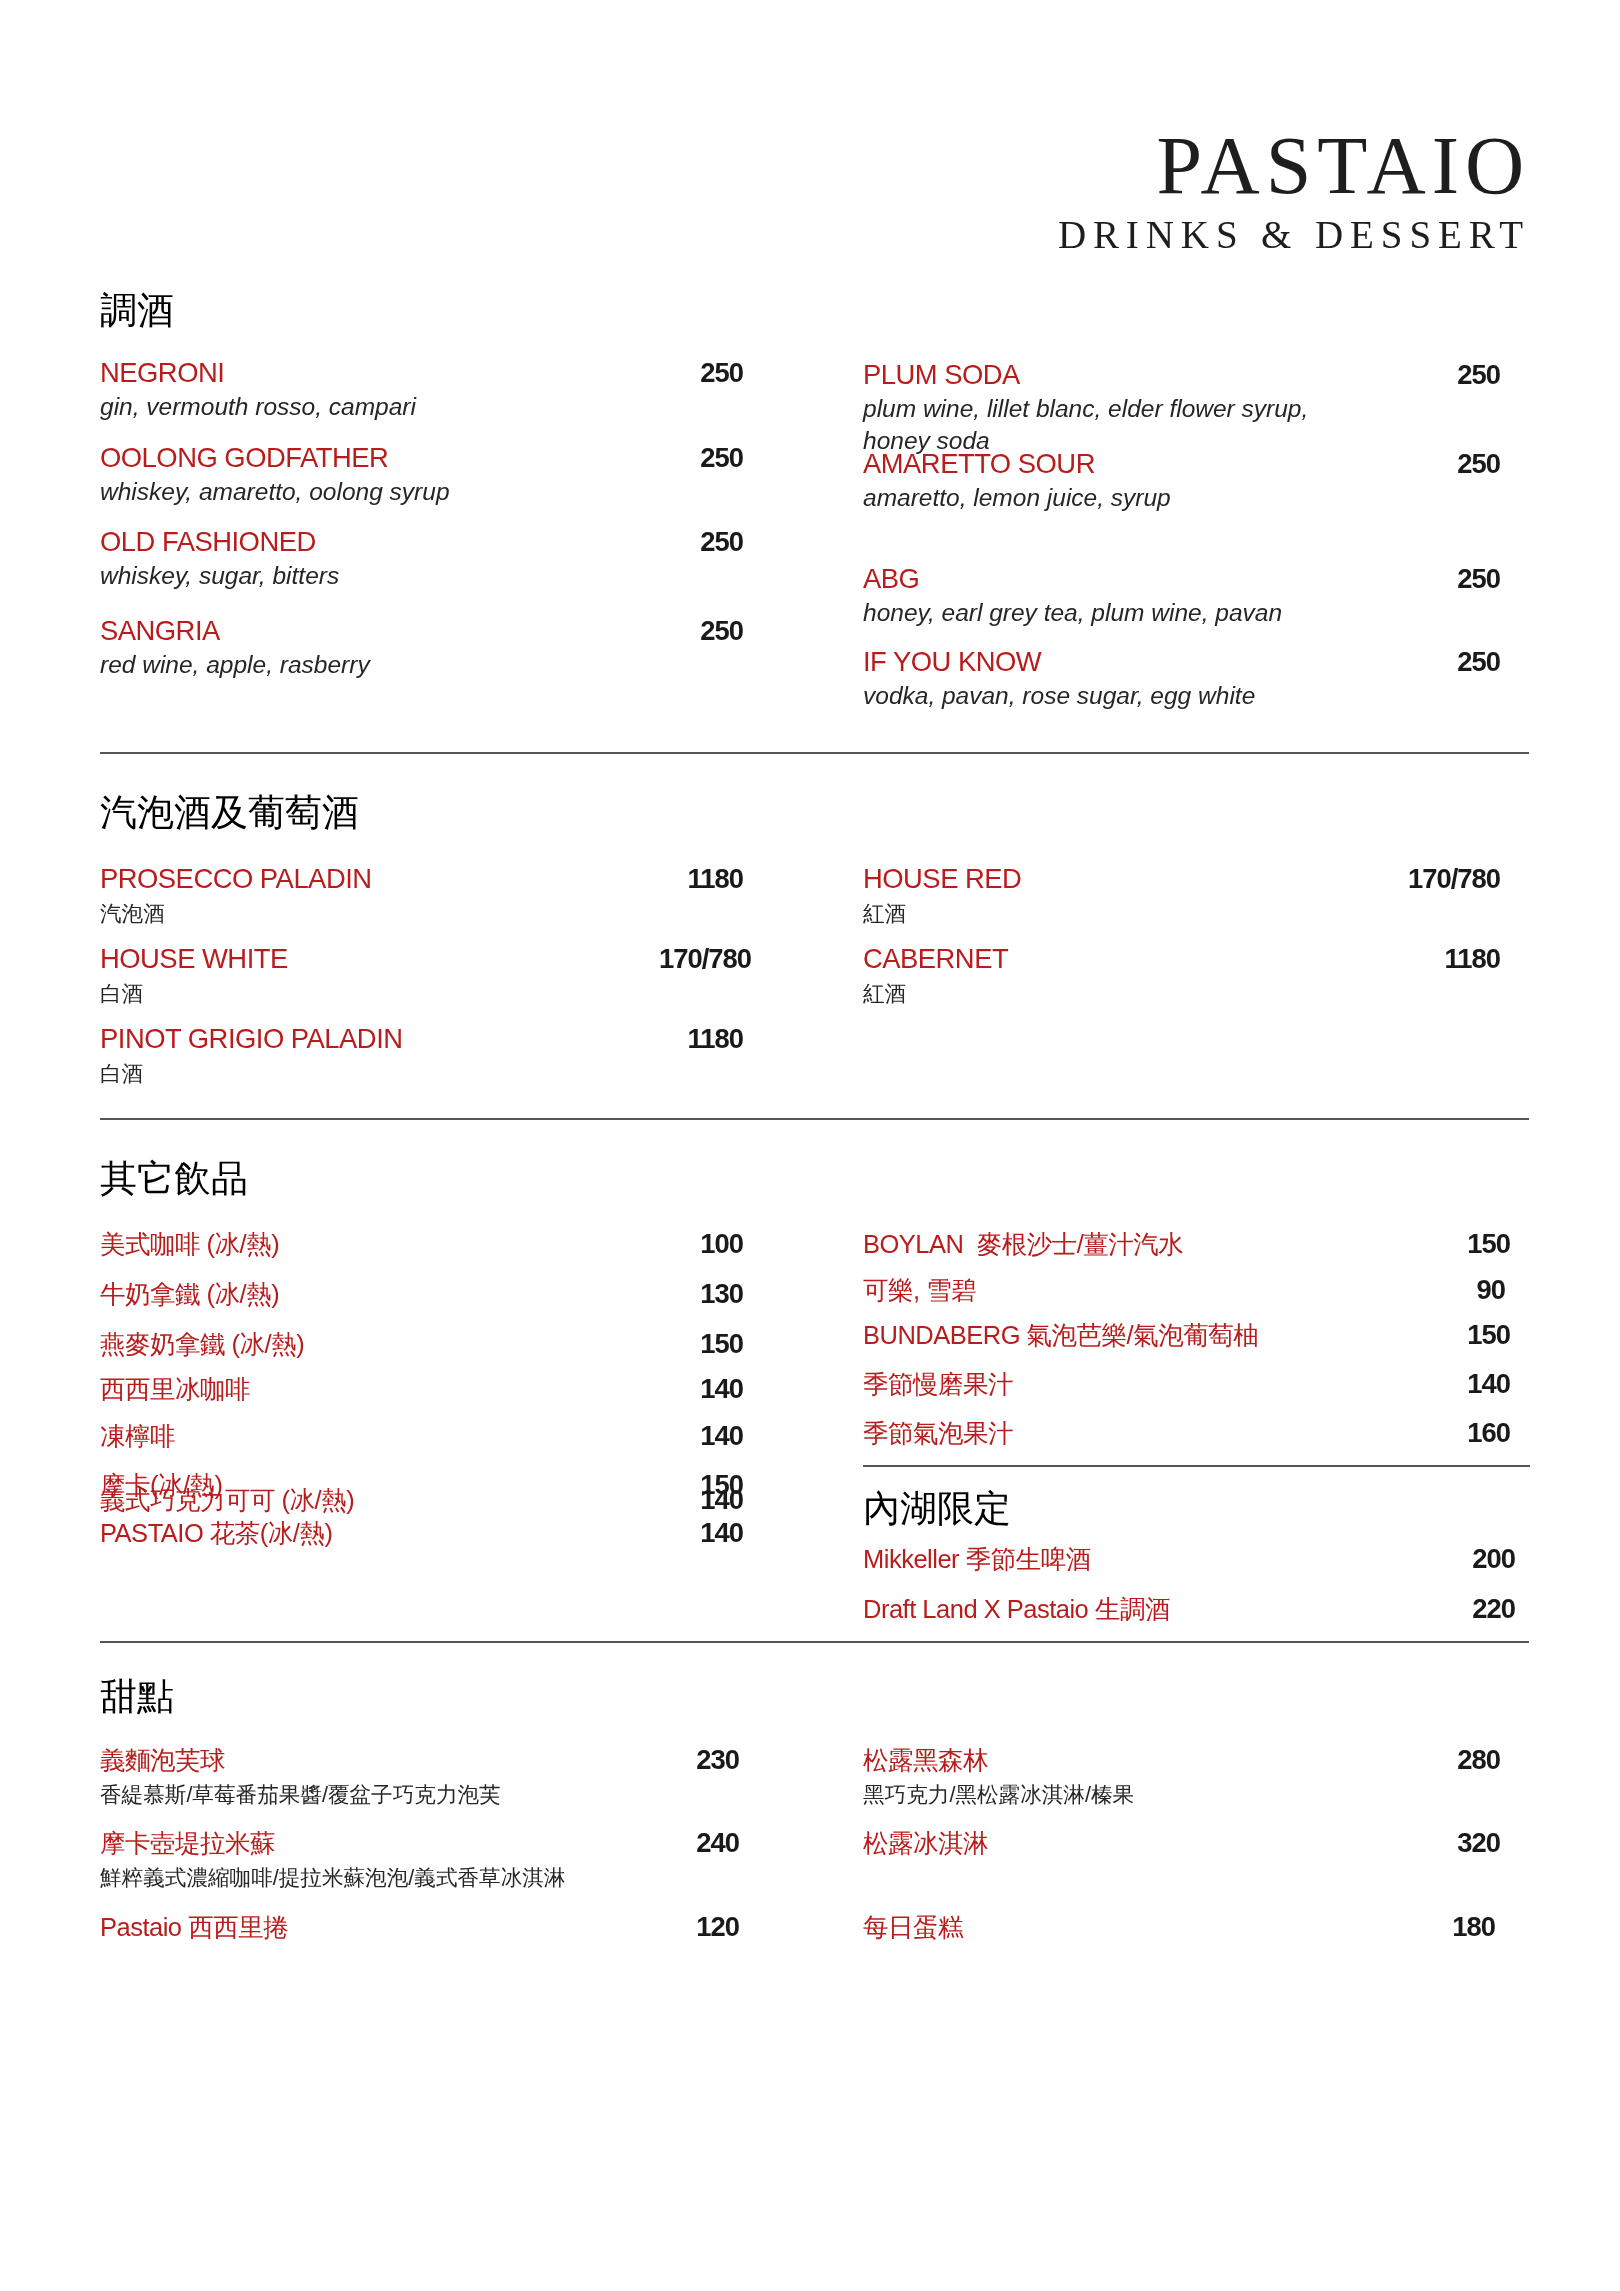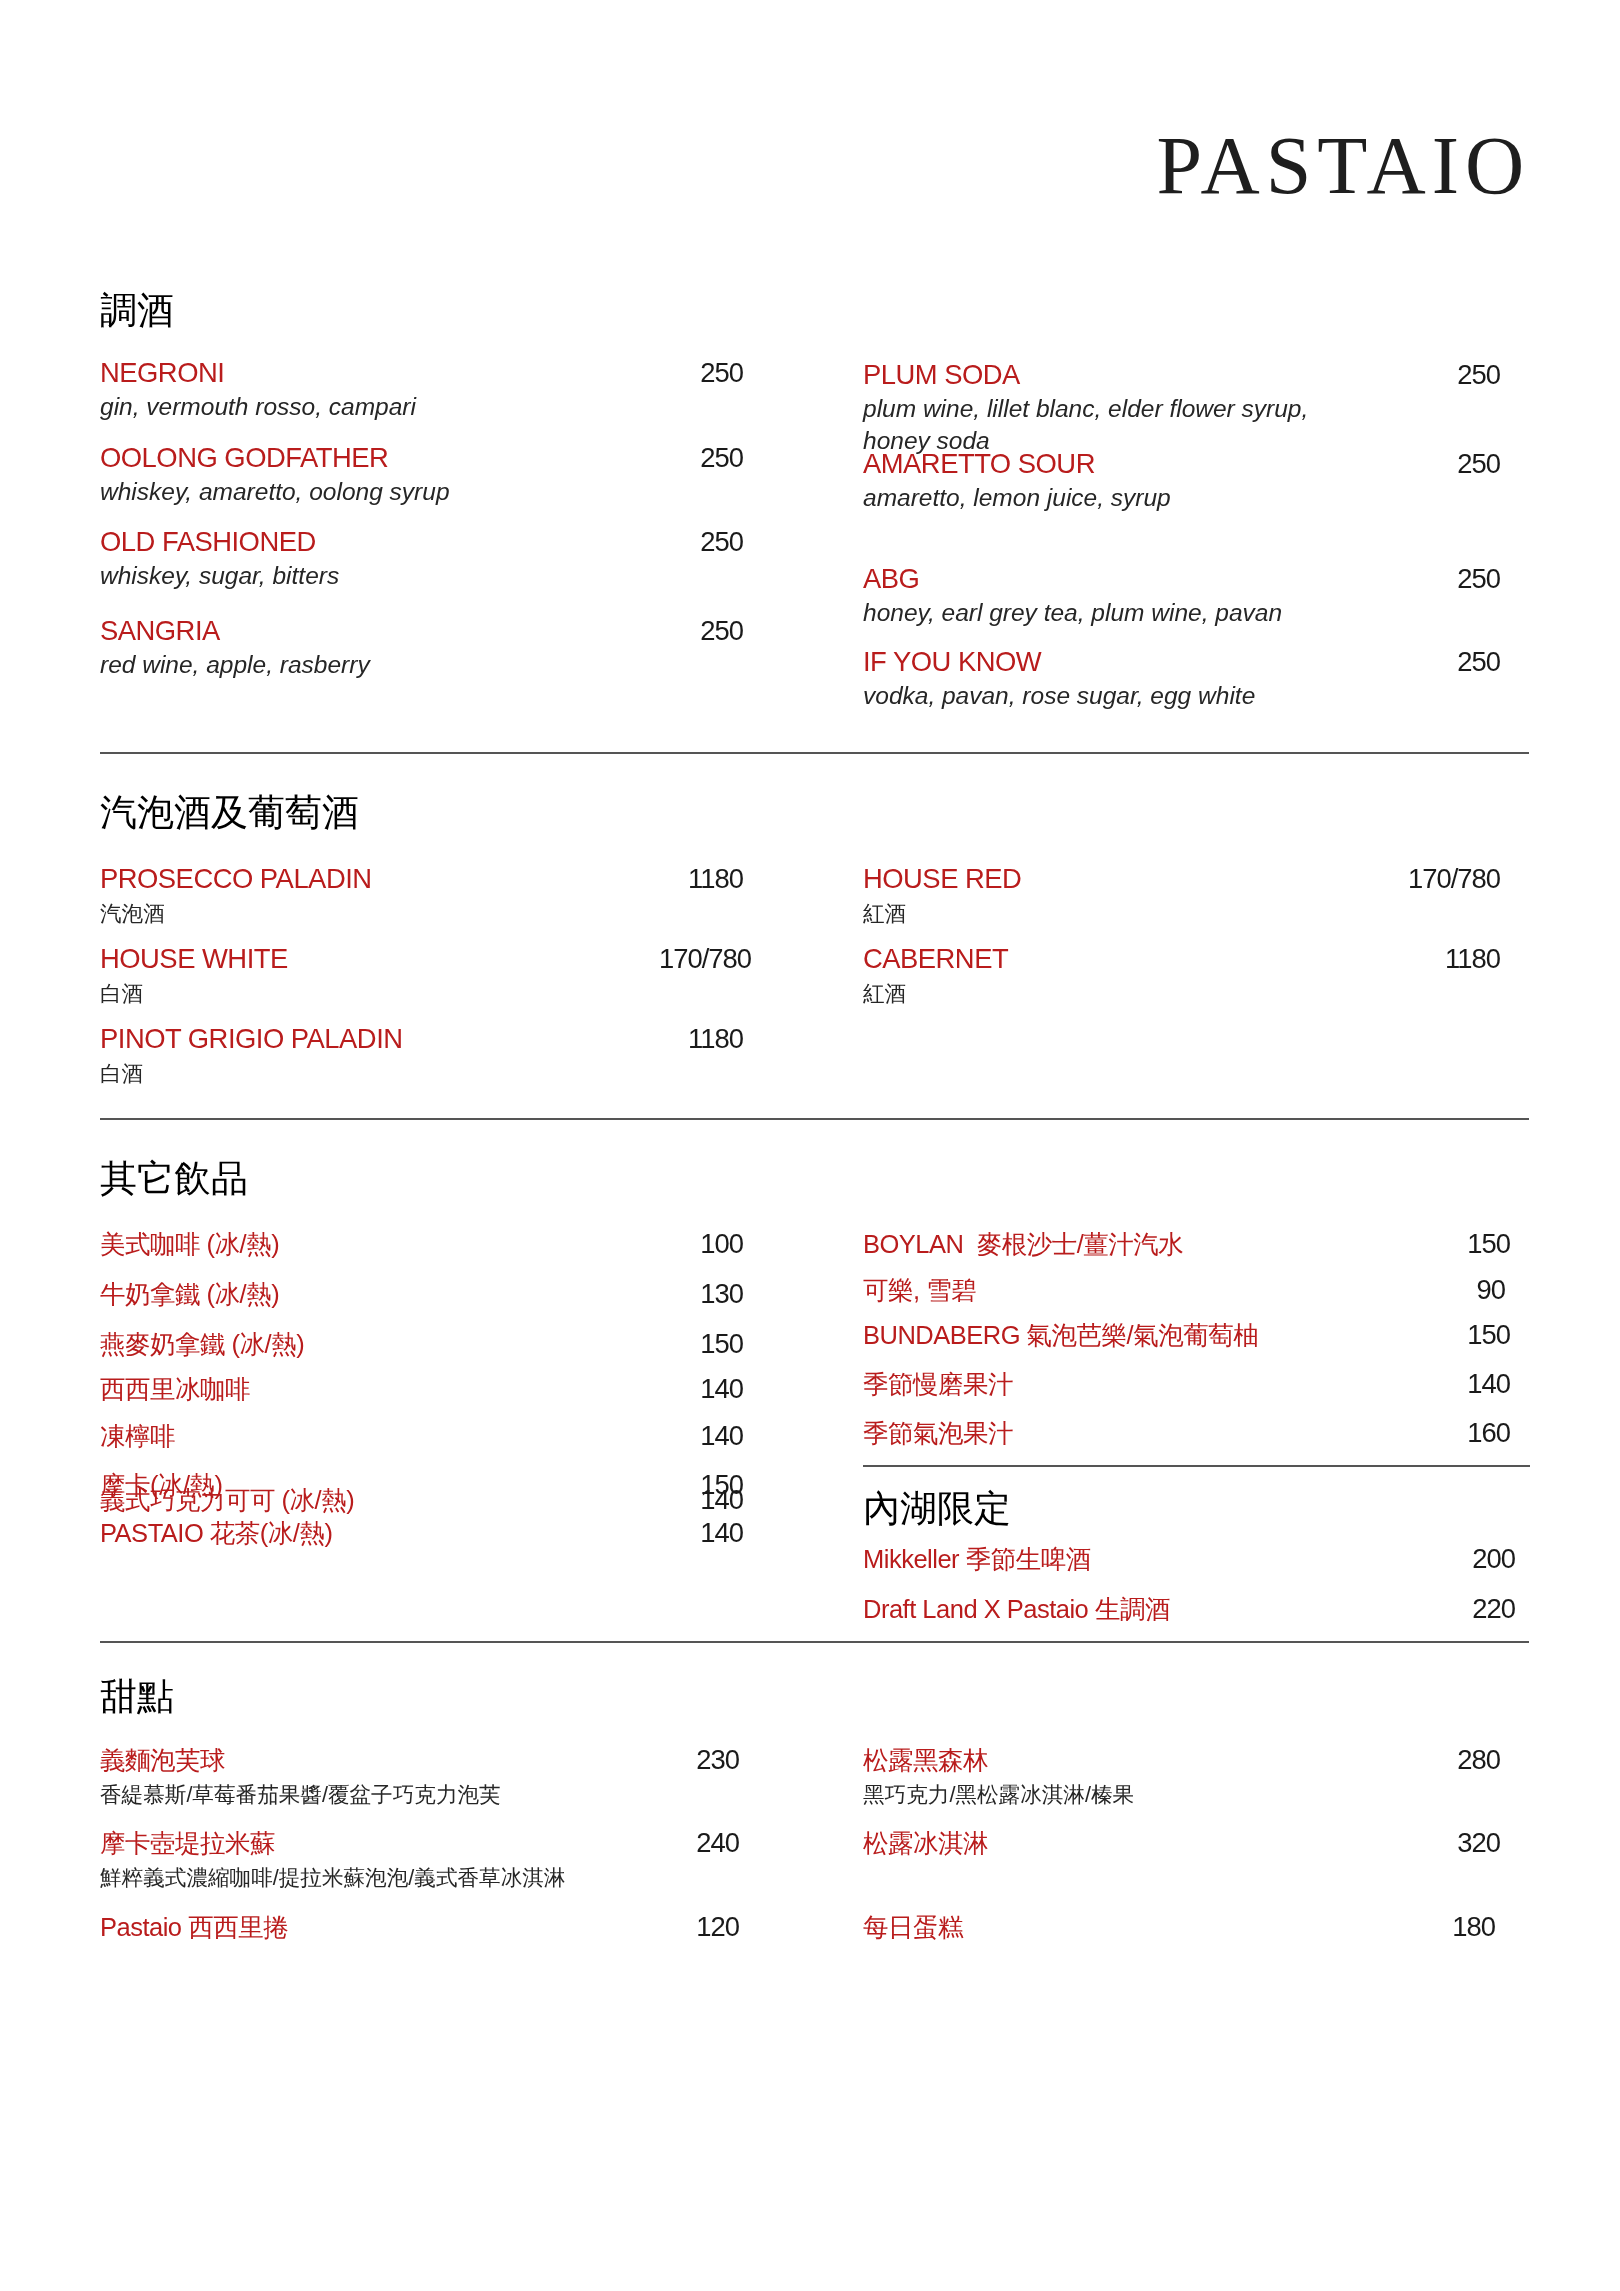--- a/index.html
+++ b/index.html
@@ -11,32 +11,33 @@
   .brand .name { font-size: 82px; letter-spacing: 5.9px; line-height: 1; font-weight: normal; }
   .brand .sub { font-size: 39px; letter-spacing: 6.9px; line-height: 1; margin-top: 7.8px; }
 
   .sec-title { position: absolute; left: 100px; font-size: 37px; font-weight: normal; color: #000000; line-height: 1; }
   .divider { position: absolute; left: 100px; width: 1429px; height: 2px; background: #555; }
   .sub-divider { position: absolute; left: 863px; width: 667px; height: 2px; background: #555; }
 
   .item { position: absolute; }
   .item .row { display: flex; justify-content: space-between; align-items: baseline; }
   .item .name { font-size: 27.4px; font-weight: normal; letter-spacing: -0.5px; line-height: 1.2; color: #b91c1c; }
-  .item .price { font-size: 27.4px; font-weight: normal; letter-spacing: -1px; line-height: 1.2; color: #1a1a1a; }
+  .item .price { font-size: 27.4px; font-weight: bold; letter-spacing: -1px; line-height: 1.2; color: #1a1a1a; }
   .item .desc { font-size: 24.5px; font-style: italic; color: #262626; line-height: 1.22; margin-top: 2px; }
   .item .desc-cn { font-size: 21.6px; color: #262626; line-height: 1.3; margin-top: 3.9px; }
   .col-l { left: 100px; width: 643px; }
   .col-r { left: 863px; width: 637px; }
   .item .name.cn { font-size: 25.5px; }
 </style>
 </head>
 <body>
 
 <div class="brand">
   <div class="name">PASTAIO</div>
+  <div class="sub">DRINKS &amp; DESSERT</div>
 </div>
 
 <div class="sec-title" style="top:292px">調酒</div>
 
 <div class="item col-l" style="top:357px">
   <div class="row">
       <span class="name">NEGRONI</span>
       <span class="price">250</span>
     </div>
   <div class="desc">gin, vermouth rosso, campari</div>

